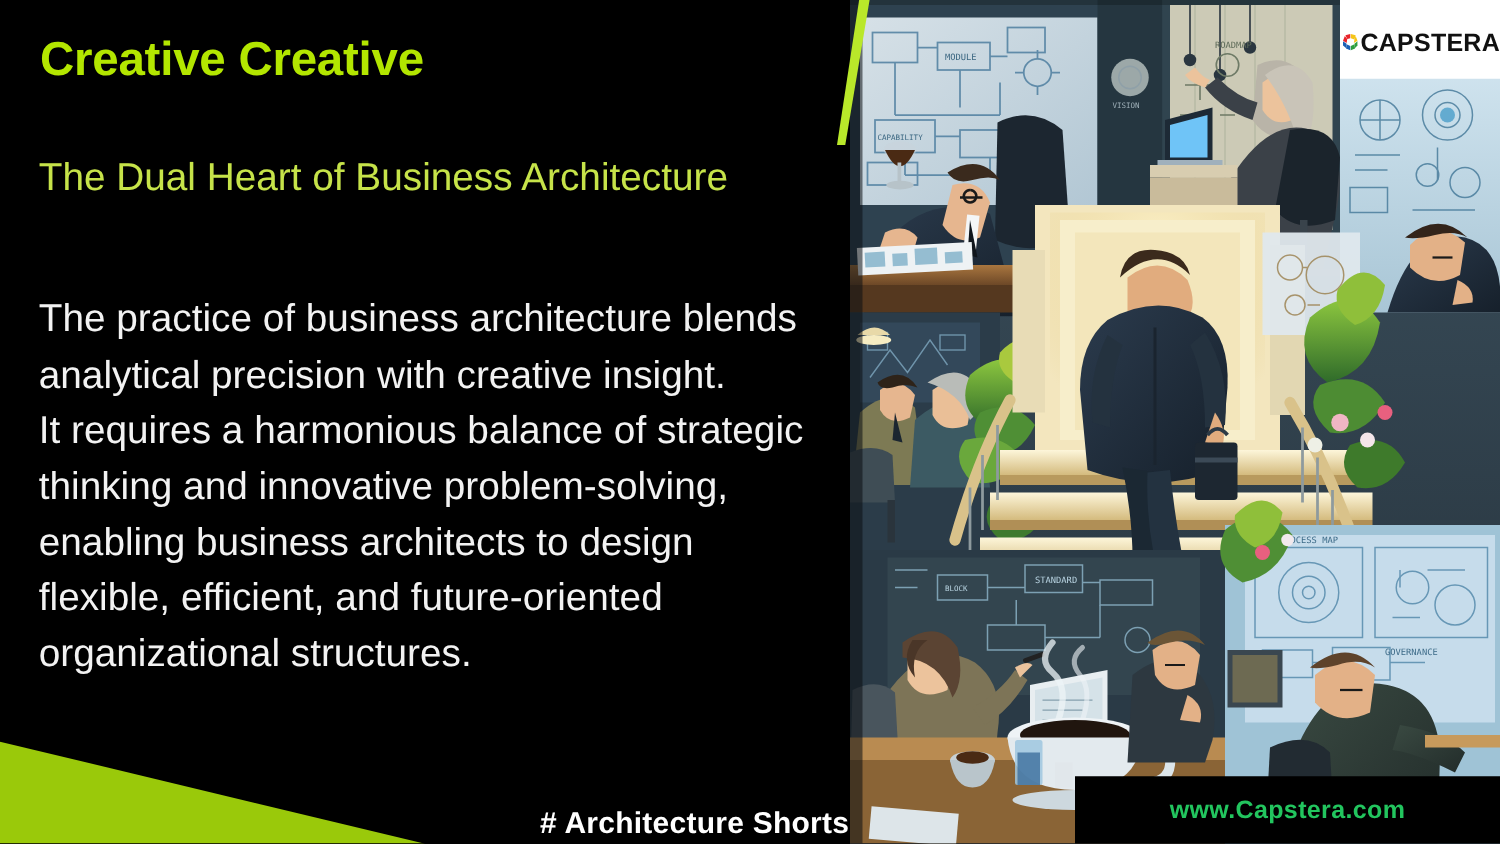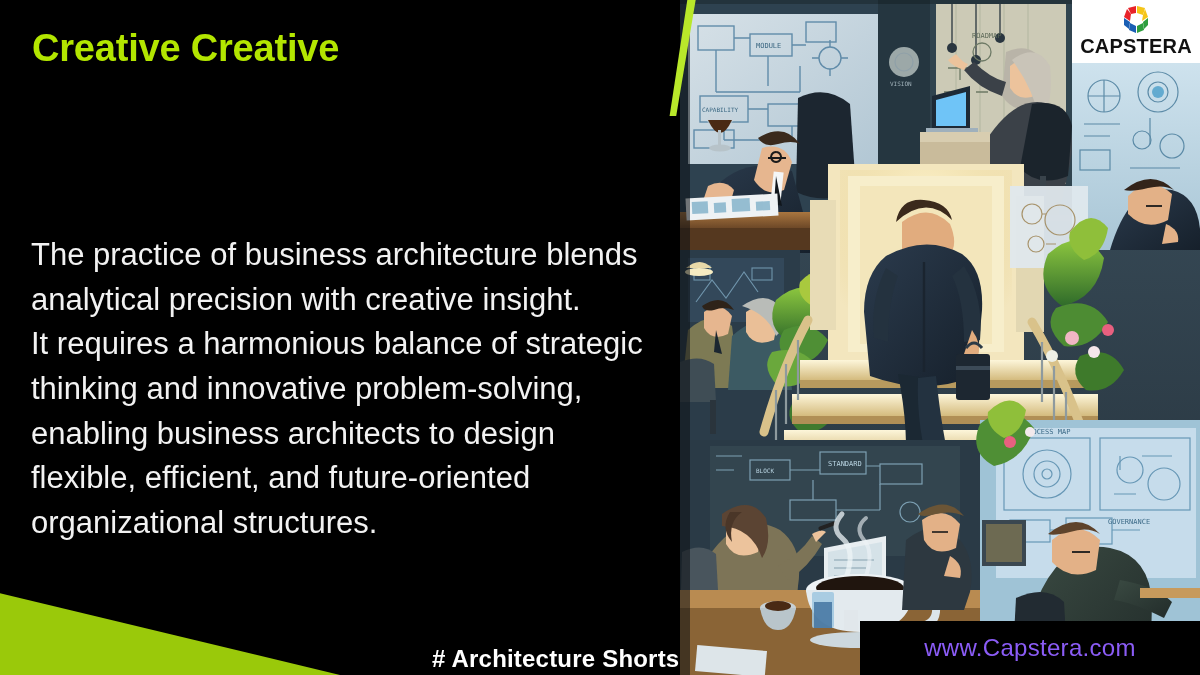--- a/index.html
+++ b/index.html
@@ -79,40 +79,40 @@
     clip-path: polygon(72% 0, 100% 0, 34% 100%, 12% 100%);
     z-index: 8;
   }
 
   
   .logo-box {
     position: absolute; right: 0; top: 0;
     width: 128px; height: 63px;
     background: #ffffff;
     z-index: 30;
-    display: flex; flex-direction: column;
+    display: flex; flex-direction: row;
     align-items: center; justify-content: flex-start;
     padding-top: 5px;
   }
   .logo-mark { width: 34px; height: 30px; display:block; }
   .logo-word {
     font-size: 20px; font-weight: bold; color: #111;
     letter-spacing: 0.2px; line-height: 1; margin-top: 1px;
   }
 
   
   .url-bar {
     position: absolute; right: 0; bottom: 0;
     width: 340px; height: 54px;
     background: #000;
     display: flex; align-items: center; justify-content: center;
     z-index: 30;
   }
   .url-text {
-    font-size: 24px; color: #8b5cf6; font-weight: 400;
+    font-size: 20px; color: #22c55e; font-weight: 700;
     letter-spacing: 0.3px;
   }
 </style>
 </head>
 <body>
 
 <div class="slide">
 
   <div class="collage">
     <svg viewBox="0 0 520 675" xmlns="http://www.w3.org/2000/svg">
@@ -485,20 +485,21 @@
 
       <rect x="0" y="0" width="10" height="675" fill="#0b0f12" opacity="0.55"></rect>
       <rect x="0" y="0" width="520" height="4" fill="#0b0f12" opacity="0.3"></rect>
     </svg>
   </div>
 
   <div class="green-accent"></div>
 
   <div class="left-panel">
     <h1 class="title">Creative Creative</h1>
+    <h2 class="subtitle">The Dual Heart of Business Architecture</h2>
     <p class="body-text">The practice of business architecture blends analytical precision with creative insight.
 It requires a harmonious balance of strategic thinking and innovative problem-solving, enabling business architects to design flexible, efficient, and future-oriented organizational structures.</p>
     <div class="green-wedge"></div>
   </div>
 
   <div class="hashtag"># Architecture Shorts</div>
 
   <div class="logo-box">
     <svg class="logo-mark" viewBox="0 0 34 30">
       <path d="M9 3 L17 1 L17 8 L12 9 Z" fill="#e8232a"></path>

